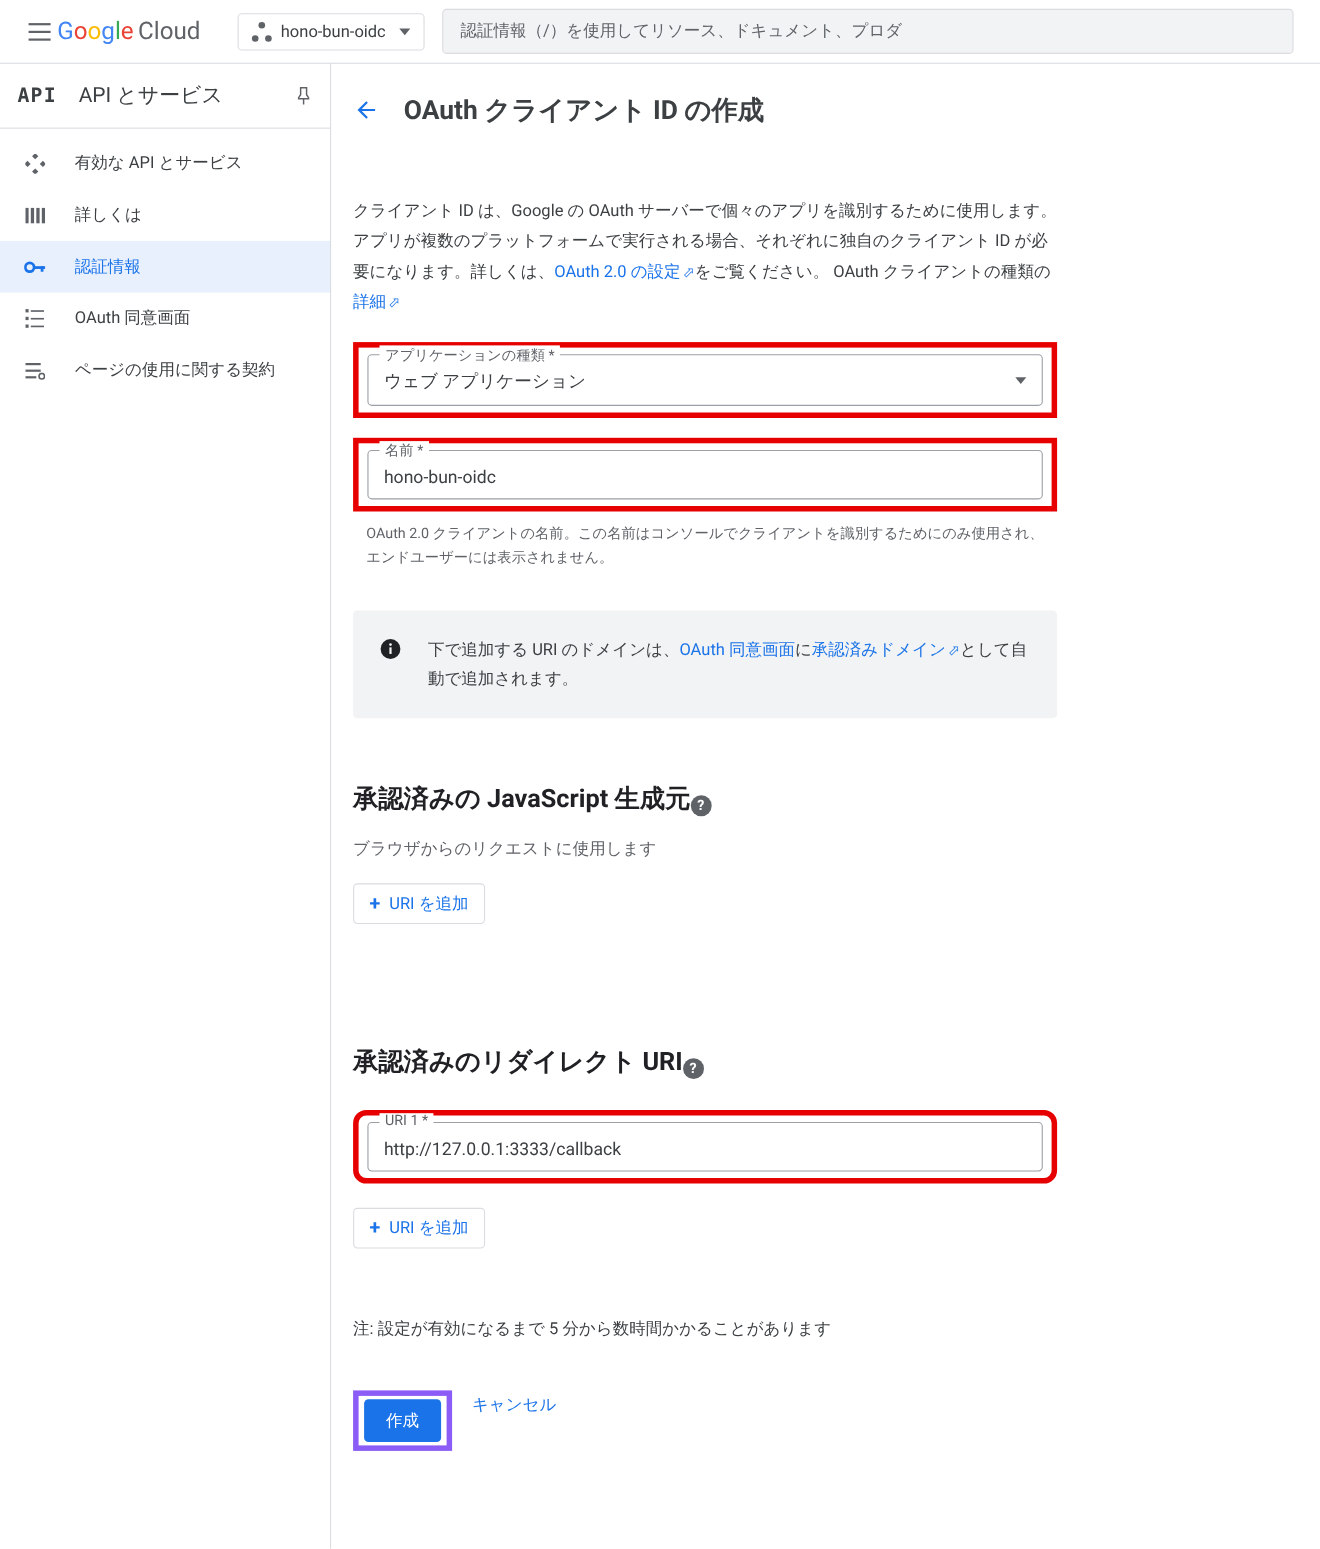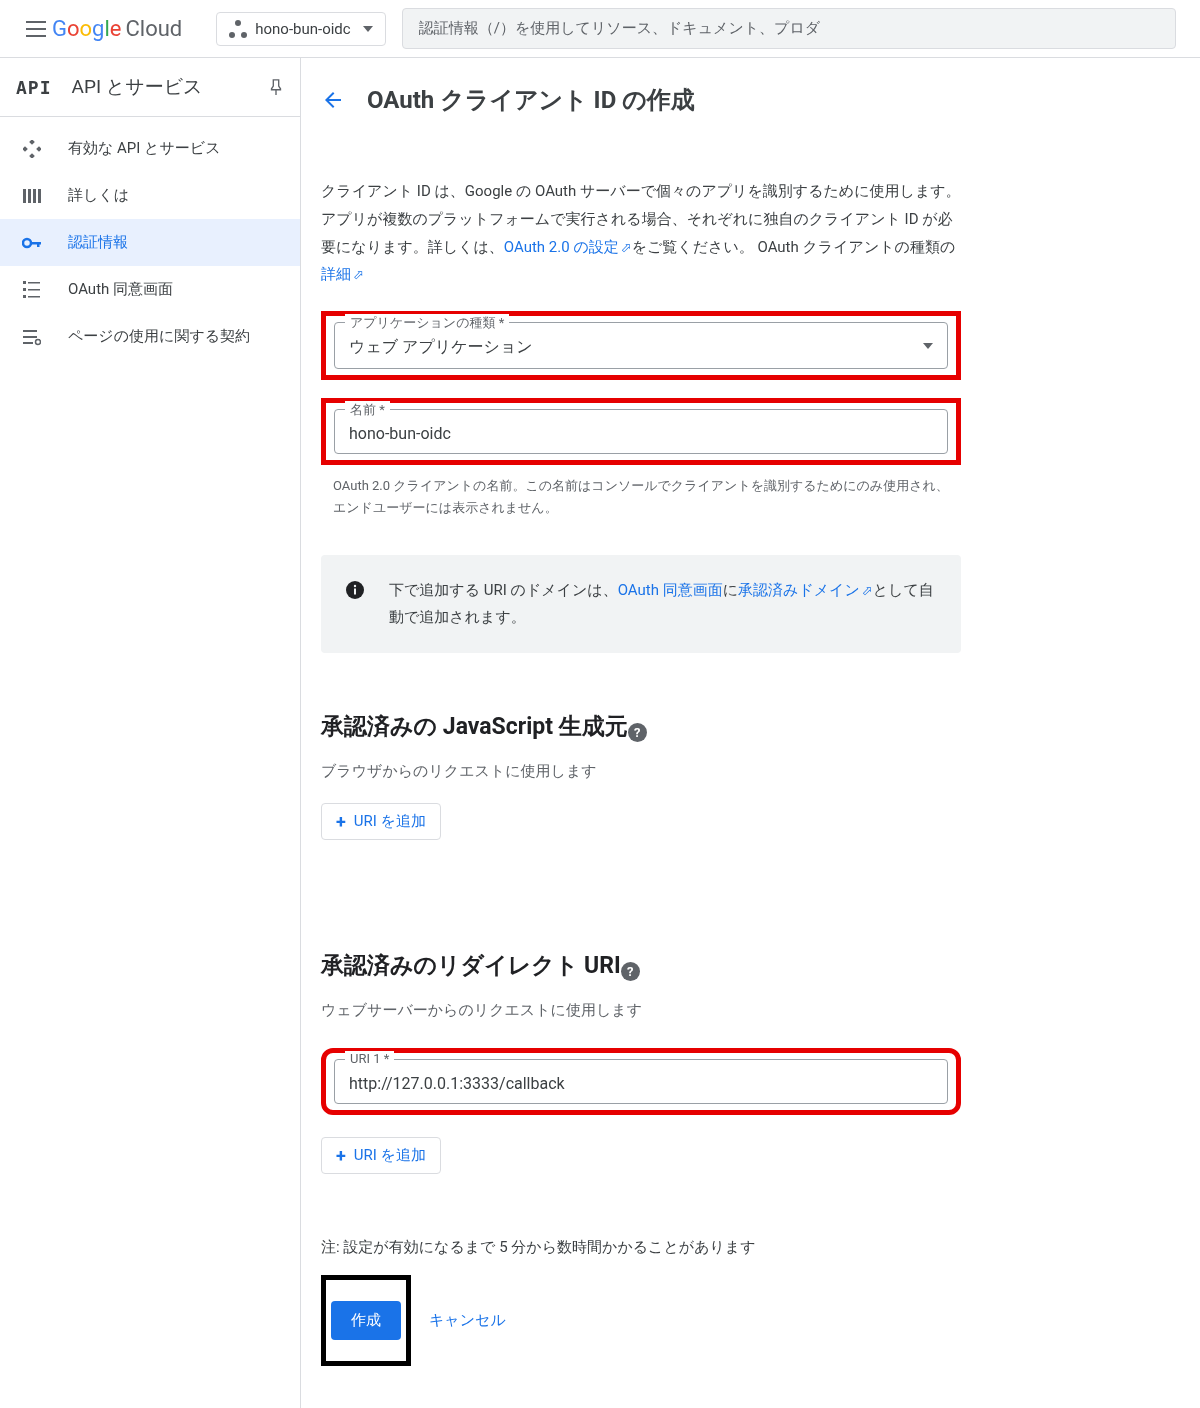--- a/index.html
+++ b/index.html
@@ -56,21 +56,21 @@
 
     .section-title { font-size: 23px; color:#202124; margin-top: 58px; display:flex; align-items:flex-end; }
     .help-circle { width:19px; height:19px; border-radius:50%; background:#5f6368; color:#fff; font-size:13px; display:inline-flex; align-items:center; justify-content:center; font-weight:bold;}
     .section-sub { font-size: 15px; color:#5f6368; margin-top: 20px;}
 
     .add-uri { display:inline-flex; align-items:center; gap:8px; border:1px solid #dadce0; border-radius:4px; padding: 7px 14px; color:#1a73e8; font-size:15px; margin-top: 22px; cursor:pointer;}
     .add-uri .plus { font-size:18px; font-weight:bold;}
 
     .note { font-size:15px; color:#3c4043; margin-top:64px;}
     .actions { margin-top: 18px; display:flex; align-items:center; gap: 18px;}
-    .btn-primary-wrap { border:5px solid #000000; padding:21px 5px; display:inline-block;}
+    .btn-primary-wrap { border:5px solid #8b5cf6; padding:3px 5px; display:inline-block;margin-top:28px;}
     .btn-primary { background:#1a73e8; color:#fff; border:none; border-radius:4px; padding: 10px 20px; font-size:15px; cursor:pointer;}
     .btn-text { color:#1a73e8; background:none; border:none; font-size:15px; cursor:pointer;}
     svg { display: block; }
   </style>
 </head>
 <body>
 
 <div class="topbar">
   <div class="hamburger">
       <span></span>
@@ -220,21 +220,20 @@
       <div class="add-uri">
         <span class="plus">+</span>
         <span>URI を追加</span>
       </div>
 
       
       <h2 class="section-title" style="margin-top:110px;">
         <span>承認済みのリダイレクト URI</span>
         <span class="help-circle">?</span>
       </h2>
-      <p class="section-sub">ウェブサーバーからのリクエストに使用します</p>
 
       <div class="highlight" style="margin-top:28px;border-radius:12px;">
         <div class="md-field">
           <span class="md-label">URI 1 *</span>
           <input class="md-input" value="http://127.0.0.1:3333/callback" style="">
         </div>
       </div>
 
       <div class="add-uri">
         <span class="plus">+</span>

